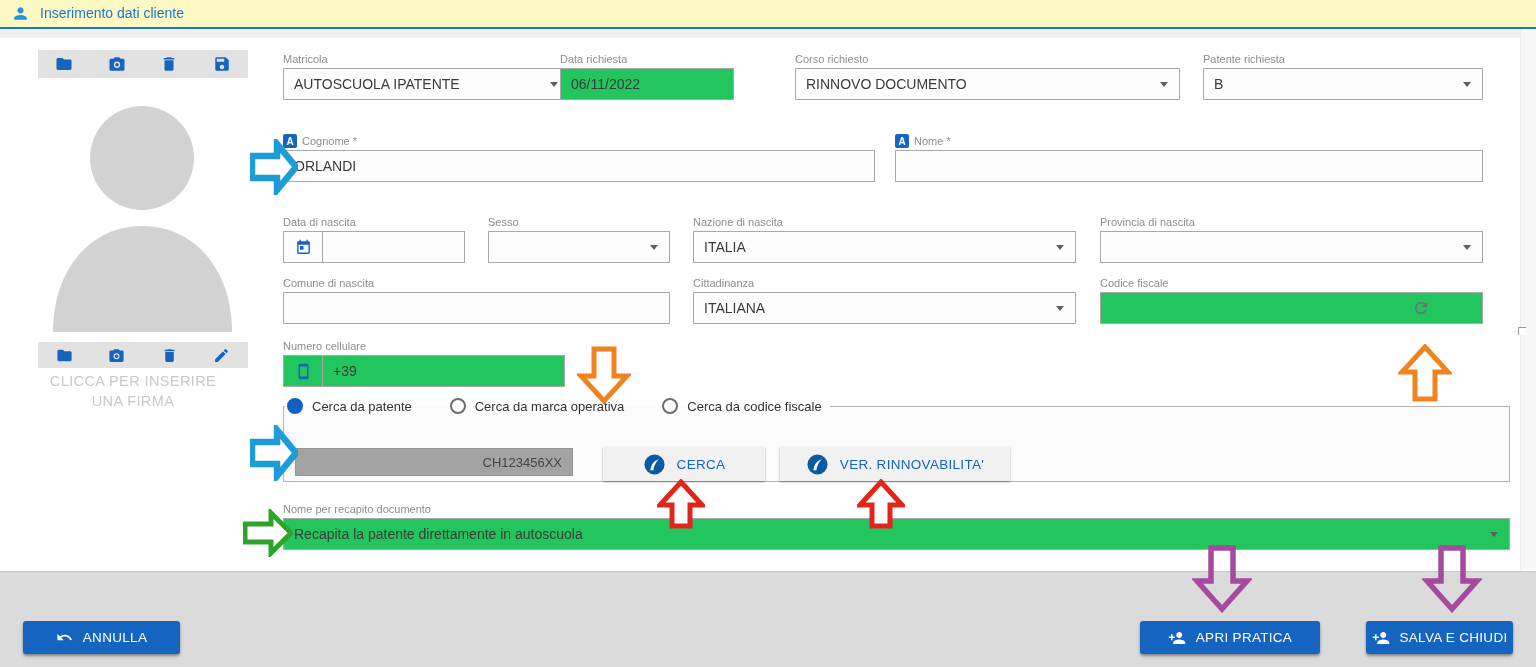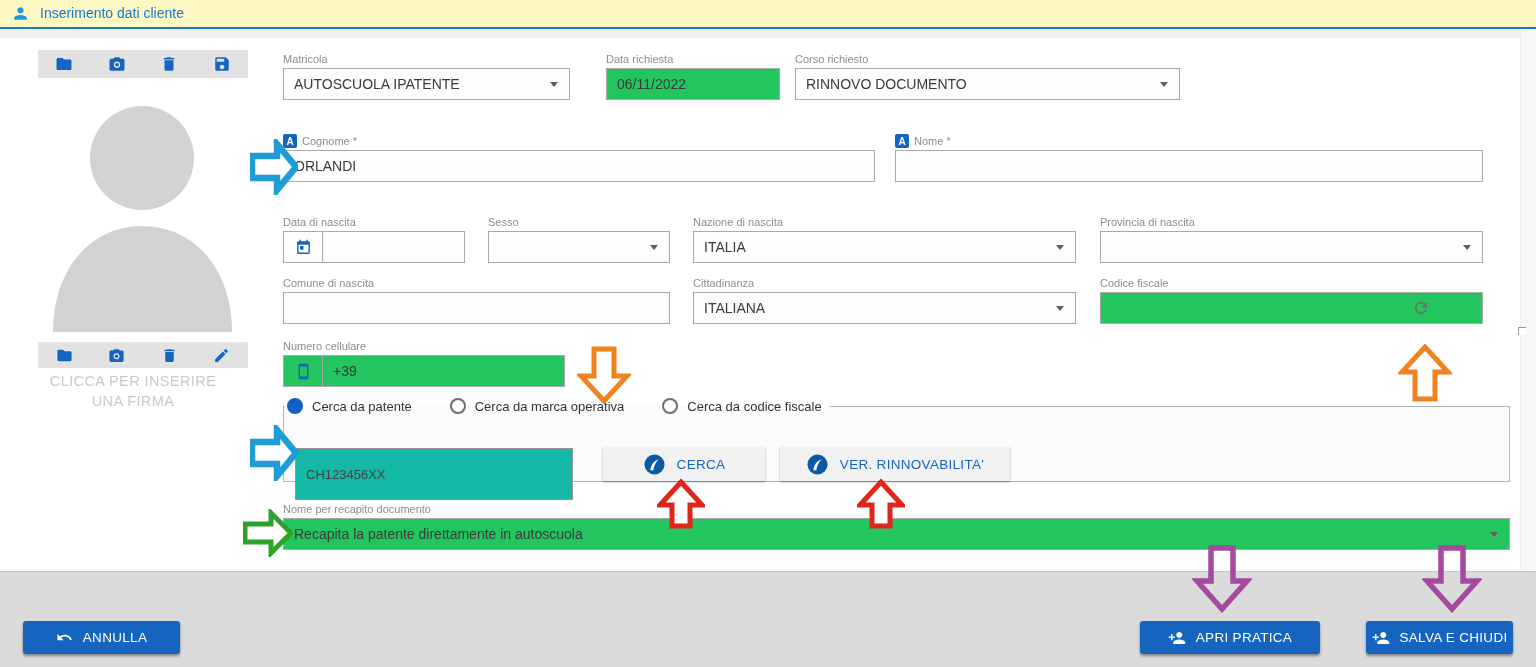--- a/index.html
+++ b/index.html
@@ -32,21 +32,21 @@
   .a-badge{width:14px;height:14px;background:#1565C0;border-radius:2px;color:#fff;font-size:10px;font-weight:bold;display:flex;align-items:center;justify-content:center;flex:none;}
   .refresh{position:absolute;right:52px;top:6px;}
 
   
   fieldset.search{position:absolute;left:283px;top:398px;width:1227px;height:84px;margin:0;padding:0;border:1px solid #b5b5b5;background:#fbfbfb;box-sizing:border-box;}
   fieldset.search legend{margin-left:1px;padding:0 8px 0 2px;display:flex;align-items:center;}
   .radio-item{display:flex;align-items:center;margin-right:38px;}
   .radio{width:16px;height:16px;border-radius:50%;border:2px solid #6d6d6d;box-sizing:border-box;background:#fff;flex:none;}
   .radio.on{border-color:#1260c4;background:#1260c4;}
   .radio-label{margin-left:9px;font-size:13px;color:#333;}
-  .search-input{position:absolute;left:11px;top:34px;width:256px;height:26px;border:1px solid #979797;background:#14b8a6;font-family:inherit;font-size:13px;color:#444;padding:12px 10px;}
+  .search-input{position:absolute;left:11px;top:34px;width:256px;height:26px;border:1px solid #979797;background:#a3a3a3;font-family:inherit;font-size:13px;color:#444;padding:0 10px;text-align:right;}
   .gbtn{position:absolute;top:33px;height:34px;background:#f1f1f1;box-shadow:0 1px 2px rgba(0,0,0,.35);display:flex;align-items:center;justify-content:center;gap:11px;font-size:13.5px;letter-spacing:.3px;color:#1565C0;cursor:pointer;}
   .gbtn.cerca{left:319px;width:162px;}
   .gbtn.ver{left:496px;width:230px;}
 
   
   .footer-bar{position:absolute;top:571px;left:0;right:0;height:96px;background:#dbdbdb;border-top:1px solid #c6c6c6;}
   .btn-primary{position:absolute;top:621px;height:33px;background:#1565C0;border-radius:3px;box-shadow:0 2px 3px rgba(0,0,0,.4);color:#fff;font-size:13.5px;letter-spacing:.3px;display:flex;align-items:center;justify-content:center;gap:10px;cursor:pointer;}
   .btn-annulla{left:23px;width:157px;}
   .btn-apri{left:1140px;width:180px;}
   .btn-salva{left:1366px;width:147px;}
@@ -108,30 +108,37 @@
   </div>
   <div class="firma">CLICCA PER INSERIRE UNA FIRMA</div>
 
   <div class="field" style="left:283px;top:52px;width:287px;">
     <div class="flabel">Matricola</div>
     <div class="fbox">
         <span>AUTOSCUOLA IPATENTE</span>
         <span class="caret"></span>
       </div>
   </div>
-  <div class="field" style="left:606px;top:52px;width:174px;">
+  <div class="field" style="left:560px;top:52px;width:174px;">
     <div class="flabel">Data richiesta</div>
     <div class="fbox tint">
         <span>06/11/2022</span>
       </div>
   </div>
   <div class="field" style="left:795px;top:52px;width:385px;">
     <div class="flabel">Corso richiesto</div>
     <div class="fbox">
         <span>RINNOVO DOCUMENTO</span>
+        <span class="caret"></span>
+      </div>
+  </div>
+  <div class="field" style="left:1203px;top:52px;width:280px;">
+    <div class="flabel">Patente richiesta</div>
+    <div class="fbox">
+        <span>B</span>
         <span class="caret"></span>
       </div>
   </div>
 
   <div class="field" style="left:283px;top:134px;width:592px;">
     <div class="flabel">
         <span class="a-badge">A</span>
         <span>Cognome *</span>
       </div>
     <div class="fbox">

